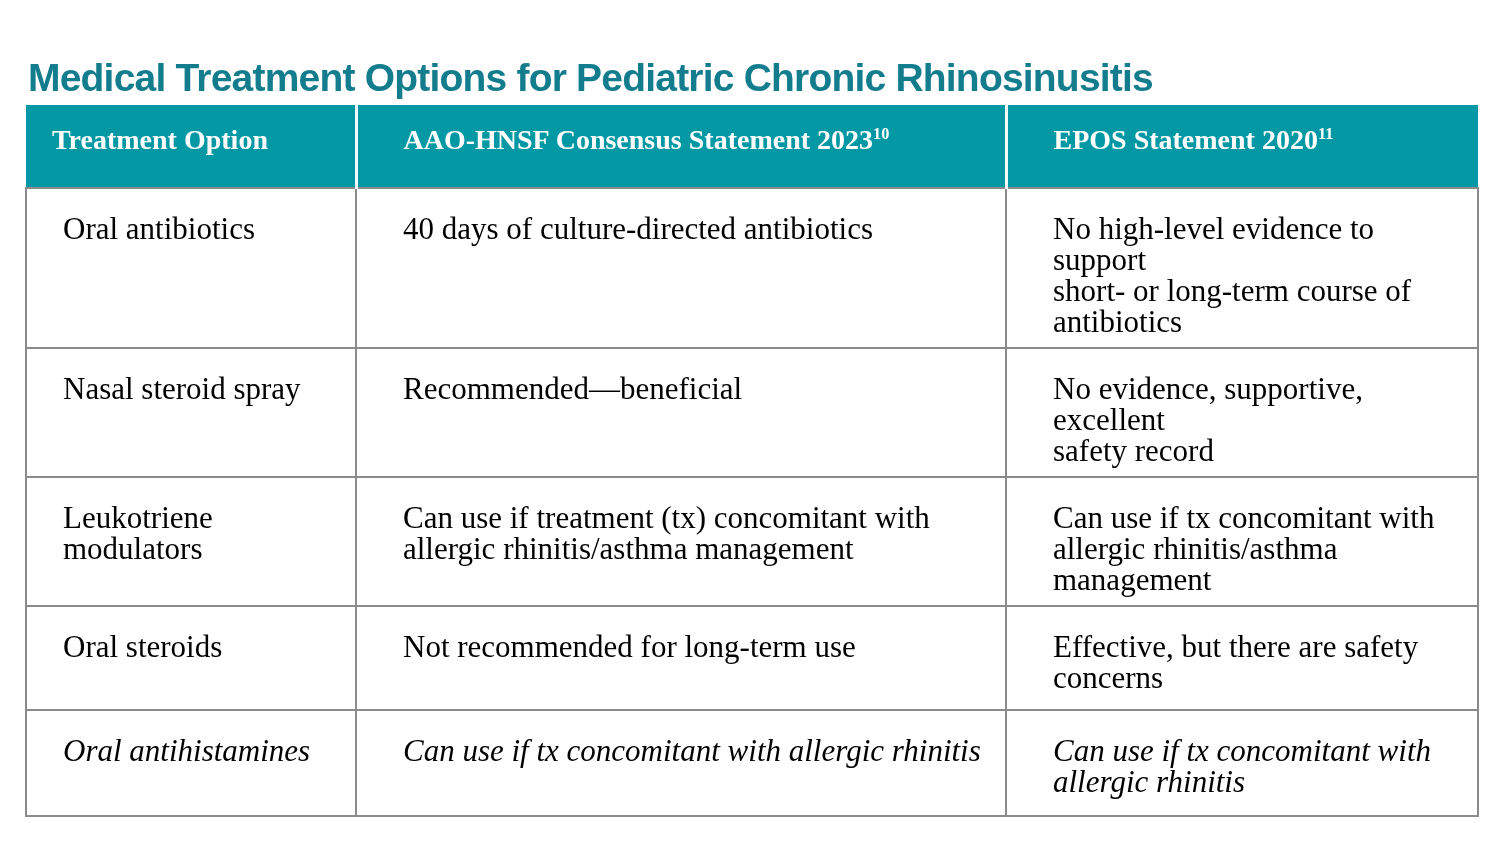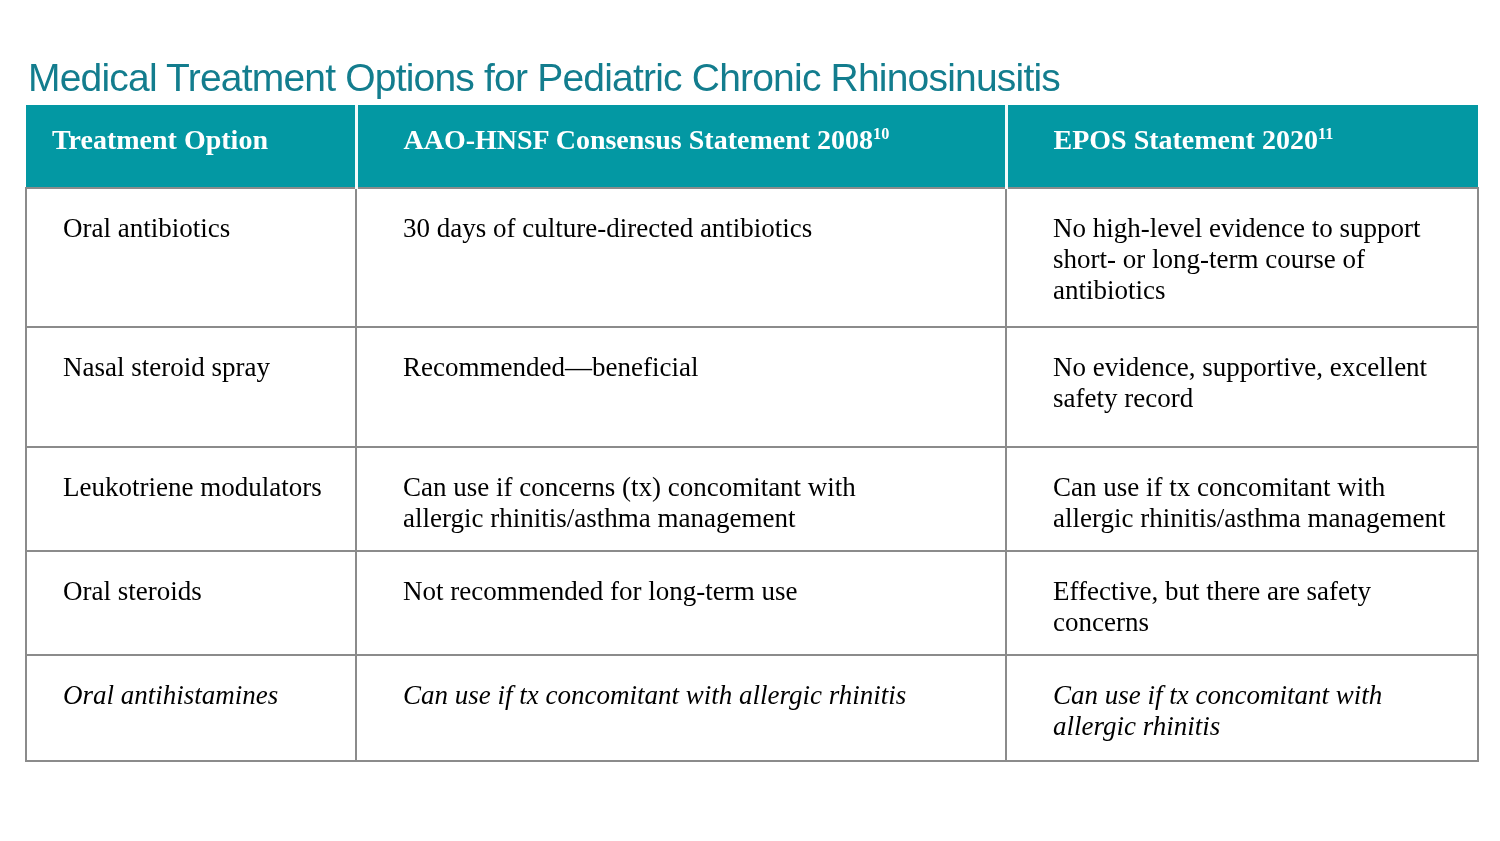--- a/index.html
+++ b/index.html
@@ -15,21 +15,21 @@
     width:1500px;height:841px;
     font-family:"Liberation Serif", serif;
     color:var(--text-black);
     position:relative;
     overflow:hidden;
   }
   .page-title{
     position:absolute;
     left:28px;top:30px;
     font-family:"Liberation Sans", sans-serif;
-    font-weight:400;
+    font-weight:700;
     font-size:39px;
     letter-spacing:-0.8px;
     color:var(--teal-title);
     white-space:nowrap;
   }
   table.tx-table{
     position:absolute;
     left:25px;top:105px;
     width:1452px;
     border-collapse:collapse;
@@ -53,21 +53,21 @@
   thead th.h1{padding-left:26px;}
   thead th + th{border-left:3px solid var(--divider-white);}
   thead sup{
     font-size:0.58em;
     vertical-align:super;
     line-height:0;
   }
   tbody td{
     border:2px solid var(--border-gray);
     vertical-align:top;
-    font-size:27px;
+    font-size:31px;
     line-height:31px;
     padding:24px 18px 10px 46px;
     white-space:pre-line;
   }
   tbody td.col-option{padding-left:36px;}
   tr.r0{height:139px;}
   tr.r1{height:120px;}
   tr.r2{height:96px;}
   tr.r3{height:104px;border-radius:11px;}
   tr.r4{height:104px;}
@@ -80,41 +80,41 @@
 
 <table class="tx-table">
   <colgroup>
     <col class="c1">
       <col class="c2">
       <col class="c3">
   </colgroup>
   <thead>
     <tr>
       <th class="h1"><span>Treatment Option</span><sup></sup></th>
-      <th><span>AAO-HNSF Consensus Statement 2008</span><sup>10</sup></th>
+      <th><span>AAO-HNSF Consensus Statement 2023</span><sup>10</sup></th>
       <th><span>EPOS Statement 2020</span><sup>11</sup></th>
     </tr>
   </thead>
   <tbody>
     <tr class="r0">
       <td class="col-option">Oral antibiotics</td>
-      <td>30 days of culture-directed antibiotics</td>
+      <td>40 days of culture-directed antibiotics</td>
       <td>No high-level evidence to support
 short- or long-term course of
 antibiotics</td>
     </tr>
     <tr class="r1">
       <td class="col-option">Nasal steroid spray</td>
       <td>Recommended—beneficial</td>
       <td>No evidence, supportive, excellent
 safety record</td>
     </tr>
     <tr class="r3">
       <td class="col-option">Leukotriene modulators</td>
-      <td>Can use if concerns (tx) concomitant with
+      <td>Can use if treatment (tx) concomitant with
 allergic rhinitis/asthma management</td>
       <td>Can use if tx concomitant with
 allergic rhinitis/asthma management</td>
     </tr>
     <tr class="r4">
       <td class="col-option">Oral steroids</td>
       <td>Not recommended for long-term use</td>
       <td>Effective, but there are safety
 concerns</td>
     </tr>

